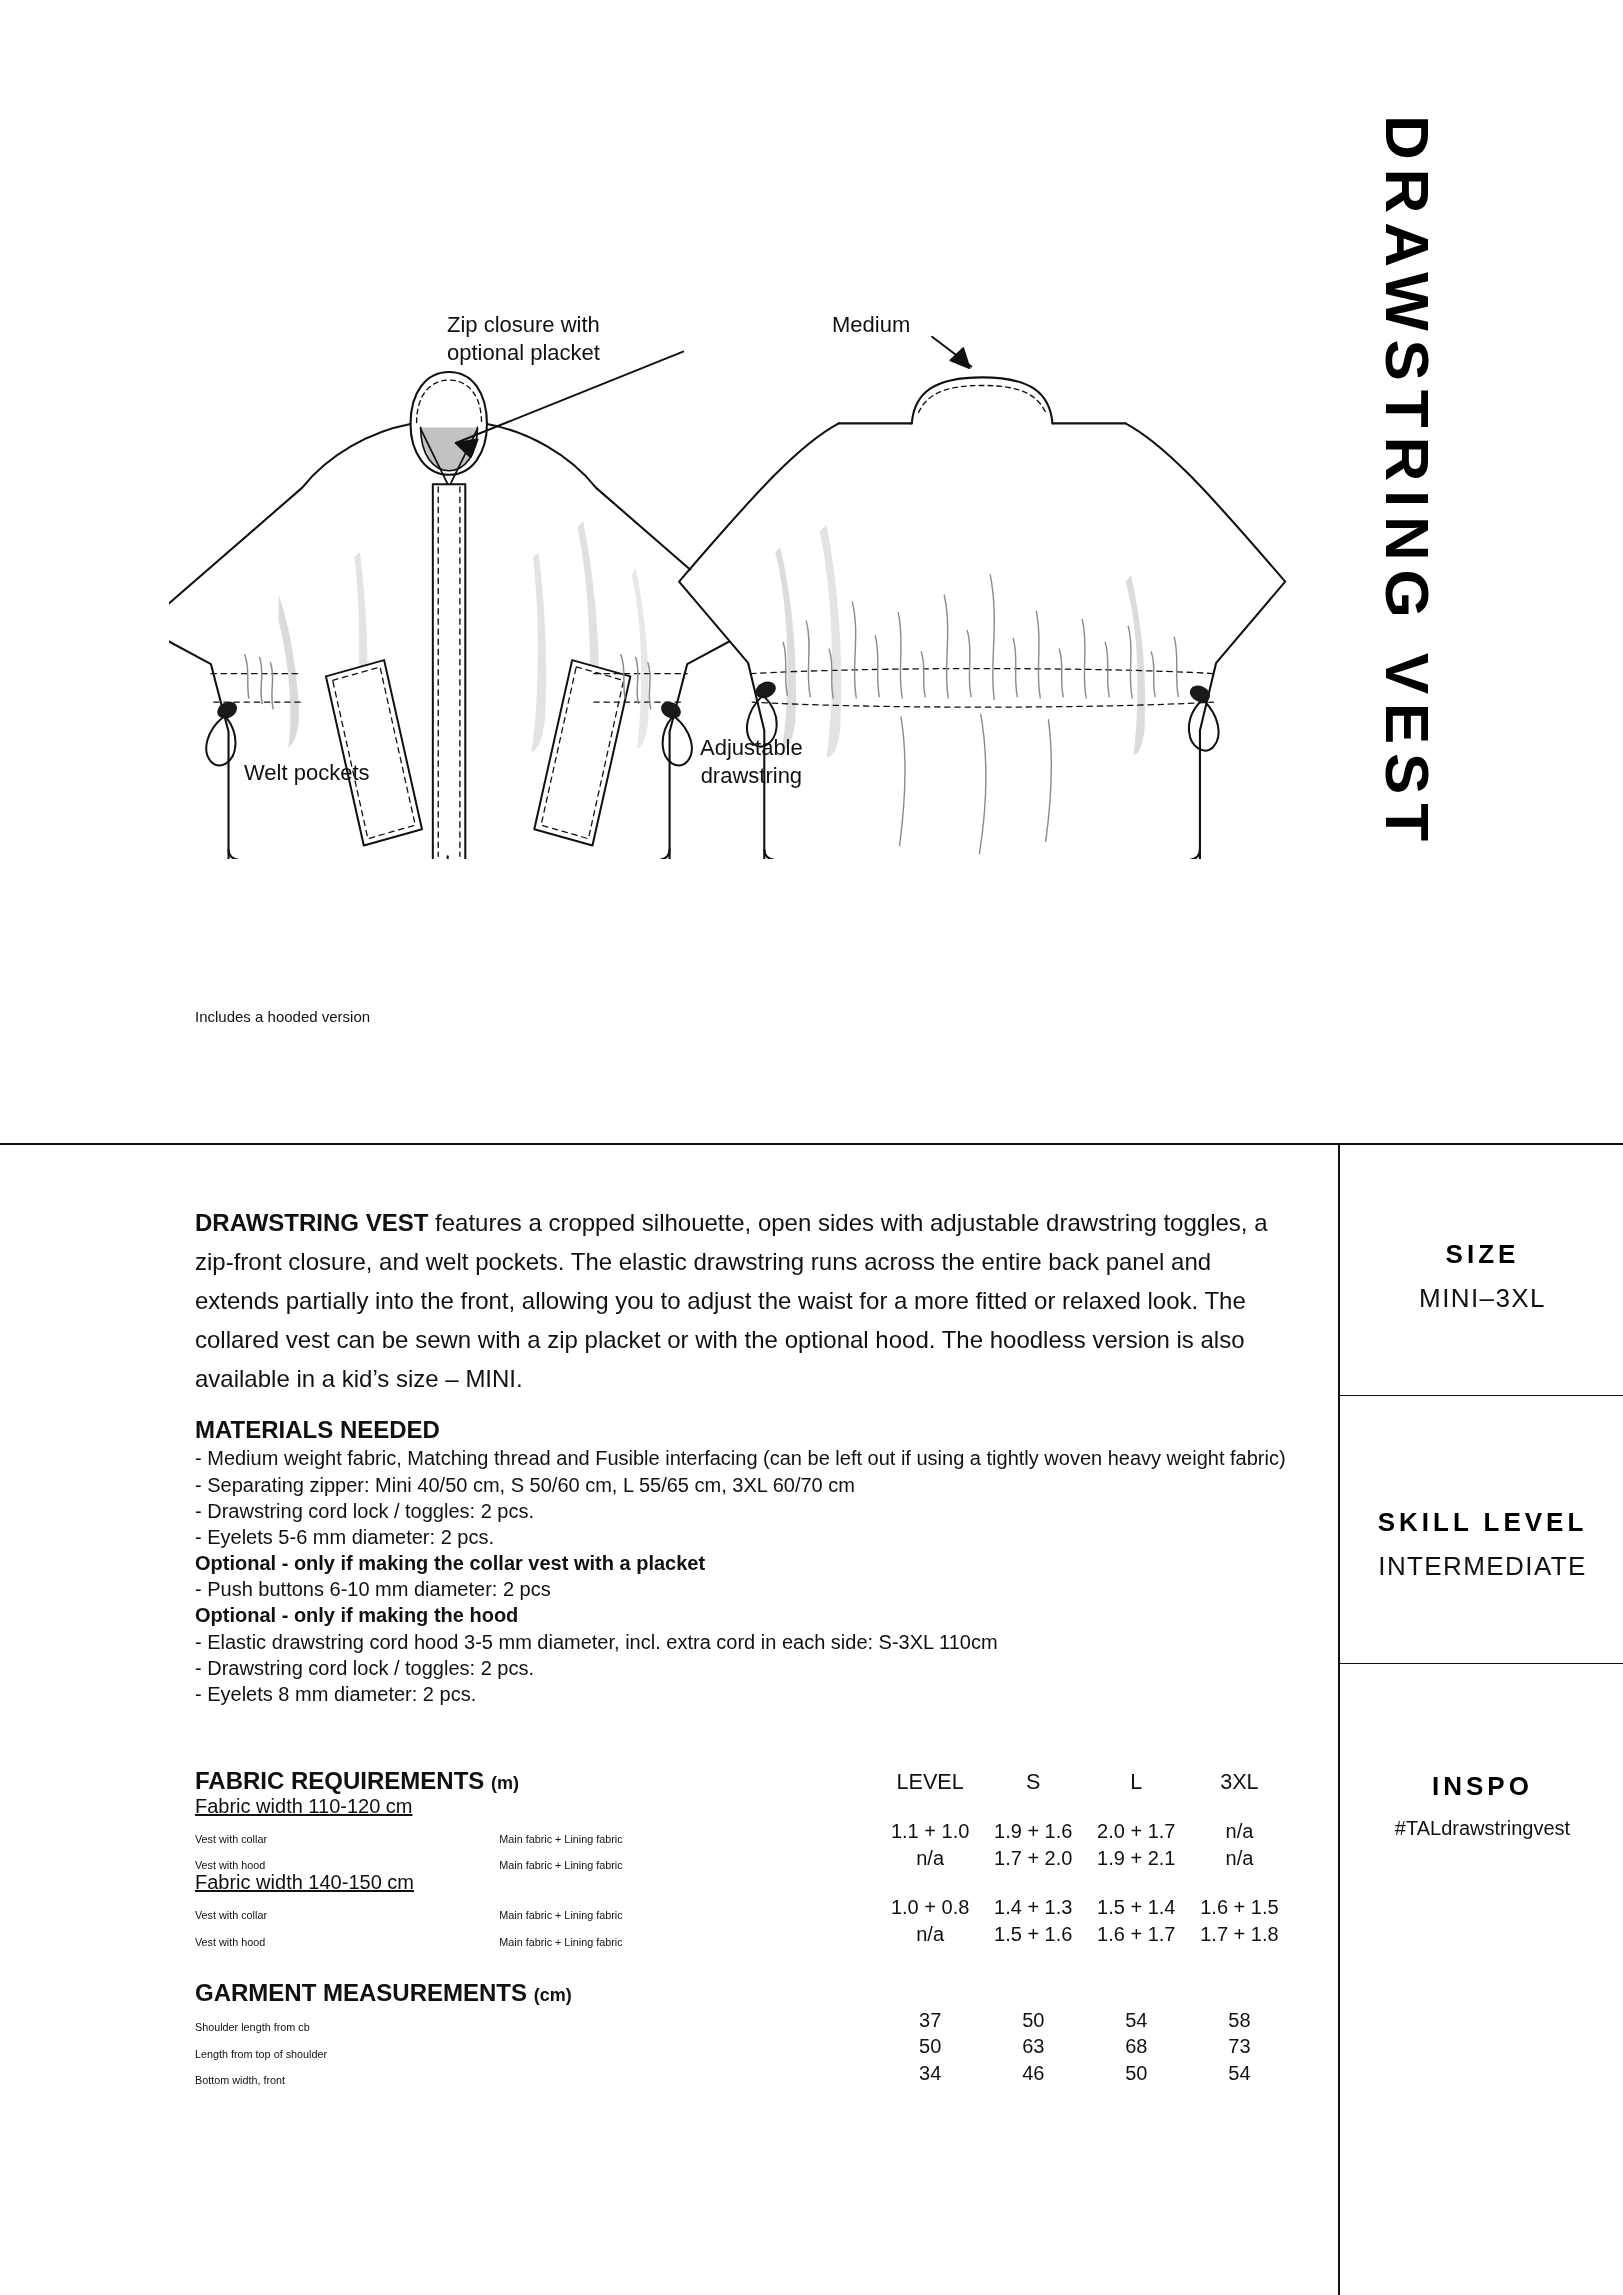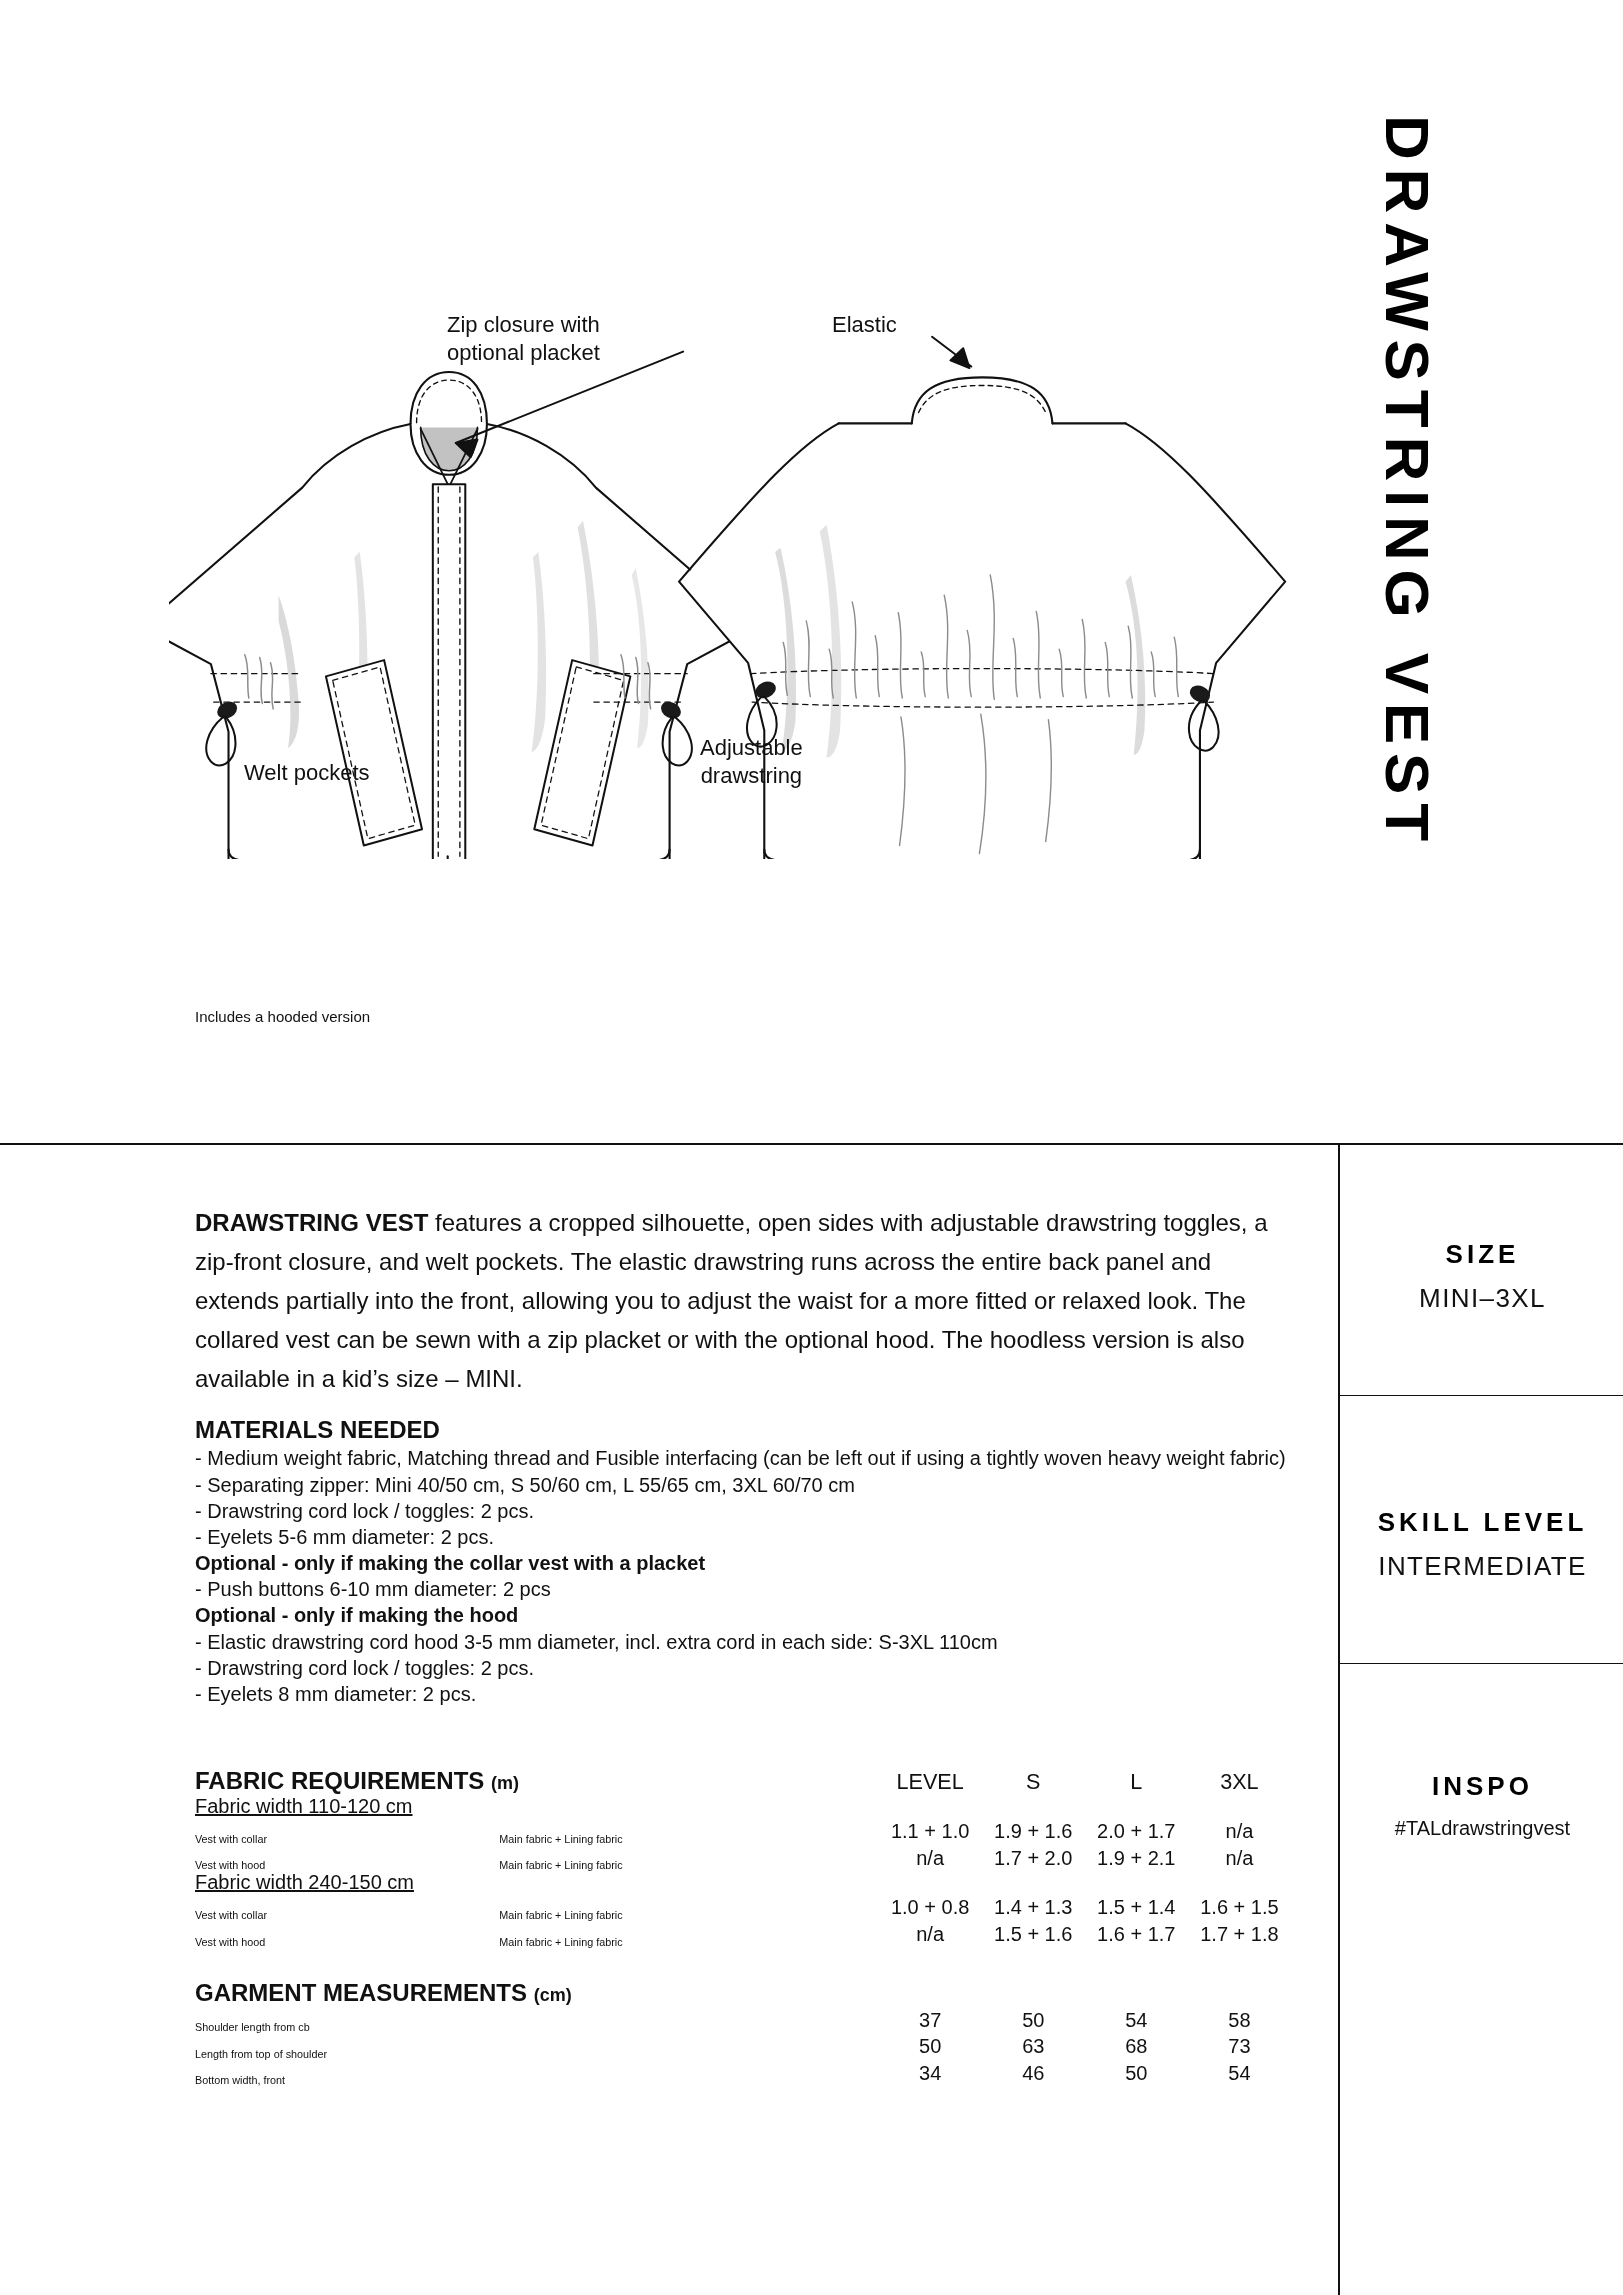--- a/index.html
+++ b/index.html
@@ -232,21 +232,21 @@
 
         <path d="M1175 980 L1292 880" fill="none"></path>
         <path d="M1292 880 L1264 866 L1268 894 Z"></path>
       </g>
     </g>
   </svg>
 </div>
 
 <div class="callout" id="callout-zip">Zip closure with
 optional placket</div>
-<div class="callout" id="callout-collar">Elastic</div>
+<div class="callout" id="callout-collar">Medium</div>
 <div class="callout" id="callout-welt">Welt pockets</div>
 <div class="callout" id="callout-draw">Adjustable
 drawstring</div>
 
 <div id="hooded-note">Includes a hooded version</div>
 
 <div id="main-divider"></div>
 <div id="sidebar-divider"></div>
 
 <div id="content">
@@ -300,21 +300,21 @@
           </tr>
           <tr>
             <td>Vest with hood</td>
             <td>Main fabric + Lining fabric</td>
             <td class="c-num">n/a</td>
             <td class="c-num">1.7 + 2.0</td>
             <td class="c-num">1.9 + 2.1</td>
             <td class="c-num">n/a</td>
           </tr>
           <tr>
-            <td class="width-head" colspan="6"><span>Fabric width 240-150 cm</span></td>
+            <td class="width-head" colspan="6"><span>Fabric width 140-150 cm</span></td>
           </tr>
           <tr>
             <td>Vest with collar</td>
             <td>Main fabric + Lining fabric</td>
             <td class="c-num">1.0 + 0.8</td>
             <td class="c-num">1.4 + 1.3</td>
             <td class="c-num">1.5 + 1.4</td>
             <td class="c-num">1.6 + 1.5</td>
           </tr>
           <tr>

